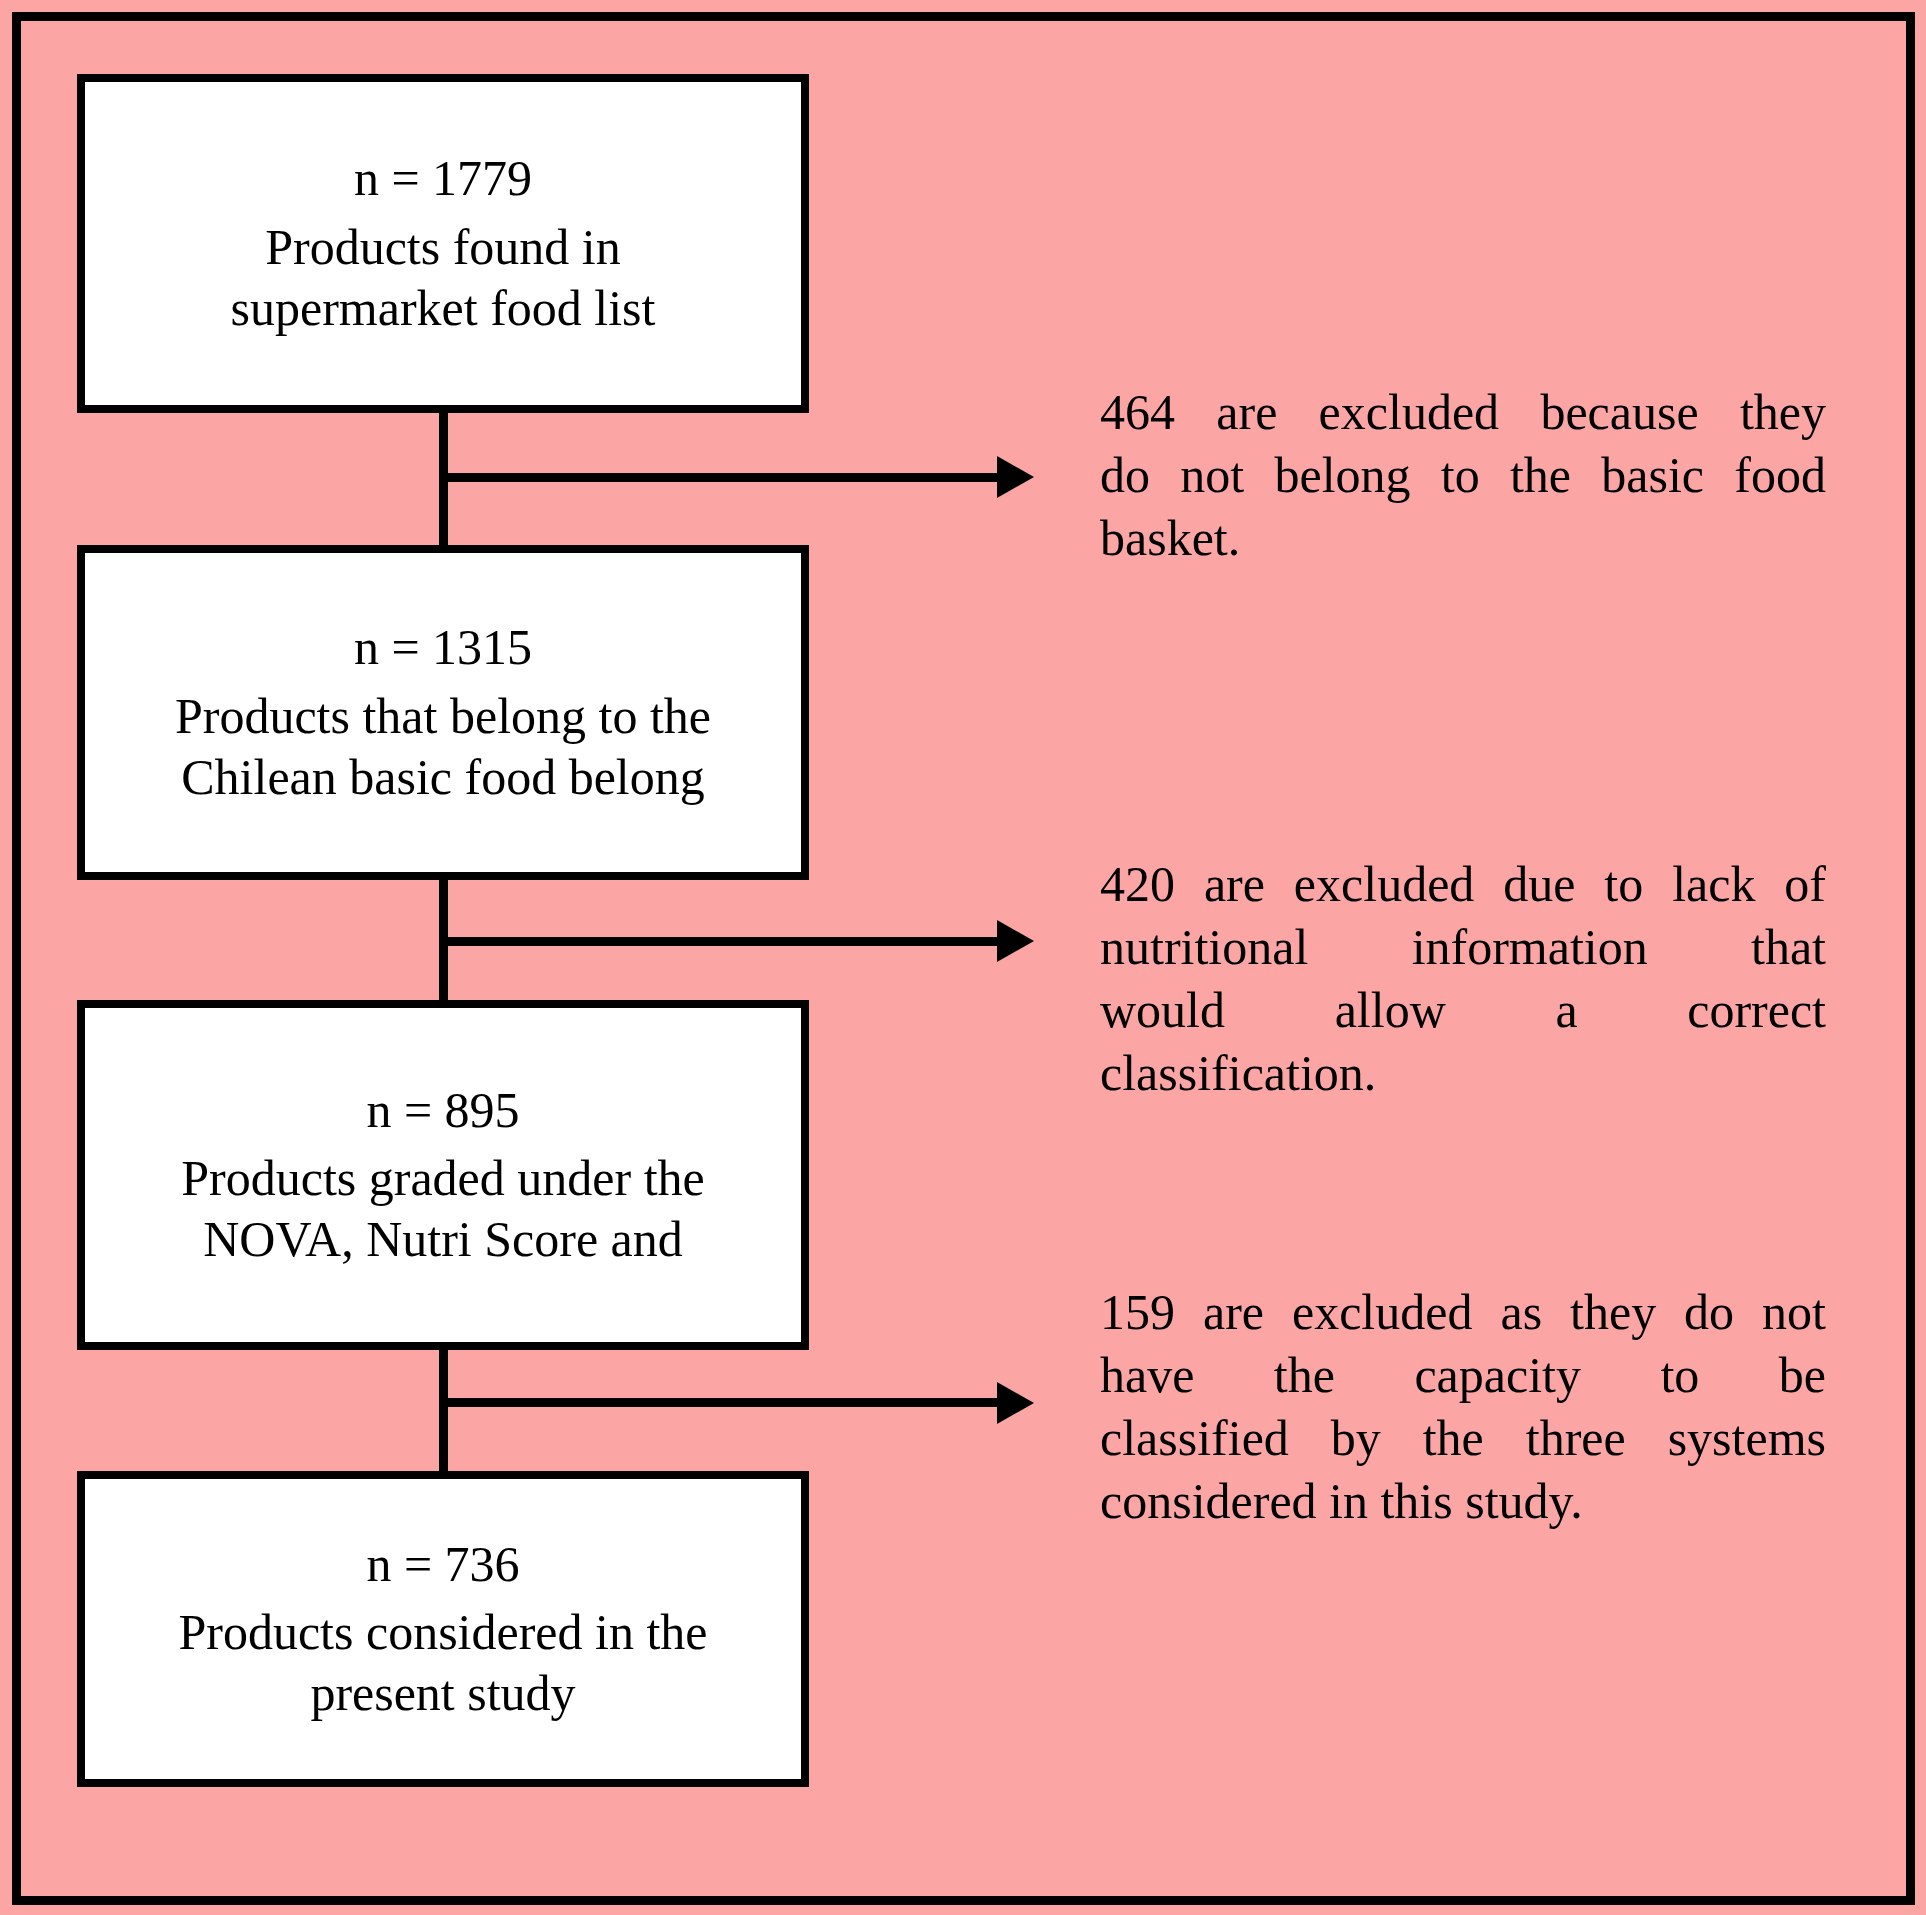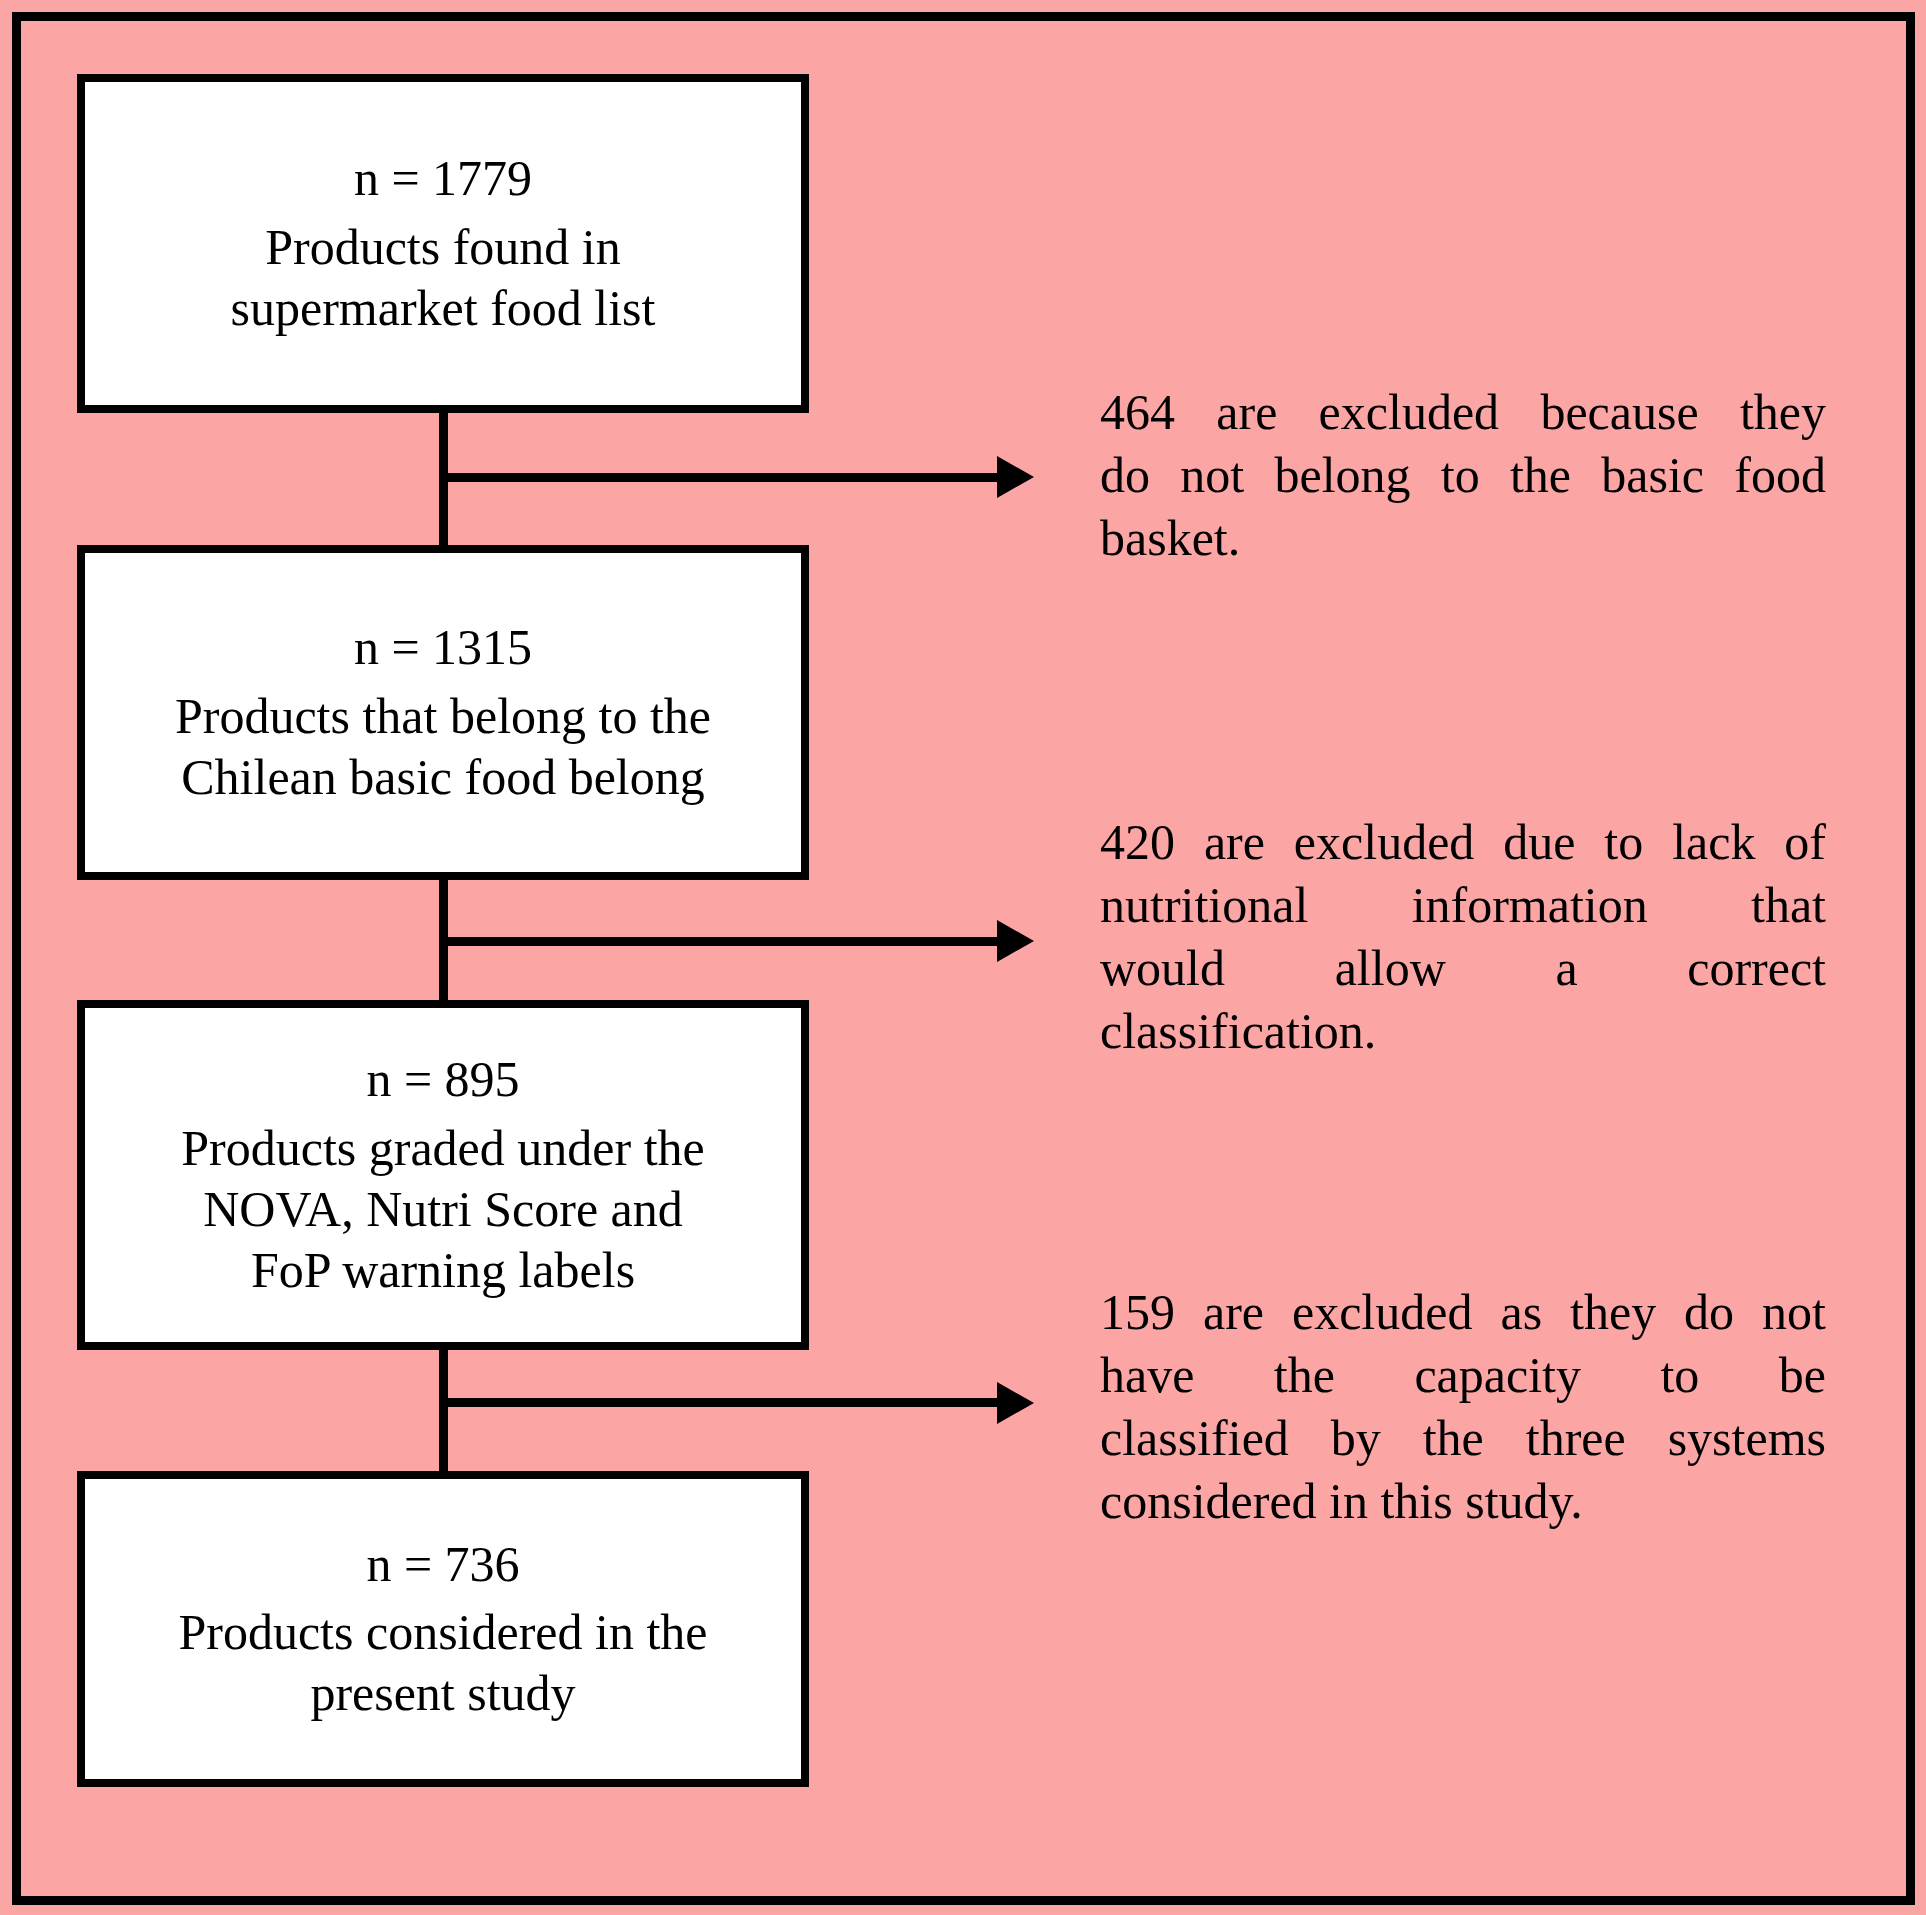--- a/index.html
+++ b/index.html
@@ -81,21 +81,21 @@
   .h3 { top: 1382px; }
   
   .note {
     position: absolute;
     left: 1100px;
     width: 726px;
     font-size: 50px;
     line-height: 63px;
   }
   .n1 { top: 381px; }
-  .n2 { top: 811px; }
+  .n2 { top: 853px; }
   .n3 { top: 1281px; }
   .note-line {
     text-align: justify;
     text-align-last: justify;
   }
   .note-line.last-line {
     text-align: left;
     text-align-last: left;
   }
 </style>
@@ -115,21 +115,20 @@
   <div class="flow-box box2">
     <div class="count-label">n = 1315</div>
     <div class="desc-line">Products that belong to the</div>
     <div class="desc-line">Chilean basic food belong</div>
   </div>
 
   <div class="flow-box box3">
     <div class="count-label">n = 895</div>
     <div class="desc-line">Products graded under the</div>
     <div class="desc-line">NOVA, Nutri Score and</div>
-    <div class="desc-line">FoP warning labels</div>
   </div>
 
   <div class="flow-box box4">
     <div class="count-label">n = 736</div>
     <div class="desc-line">Products considered in the</div>
     <div class="desc-line">present study</div>
   </div>
 
   <div class="vline v1"></div>
   <div class="vline v2"></div>

